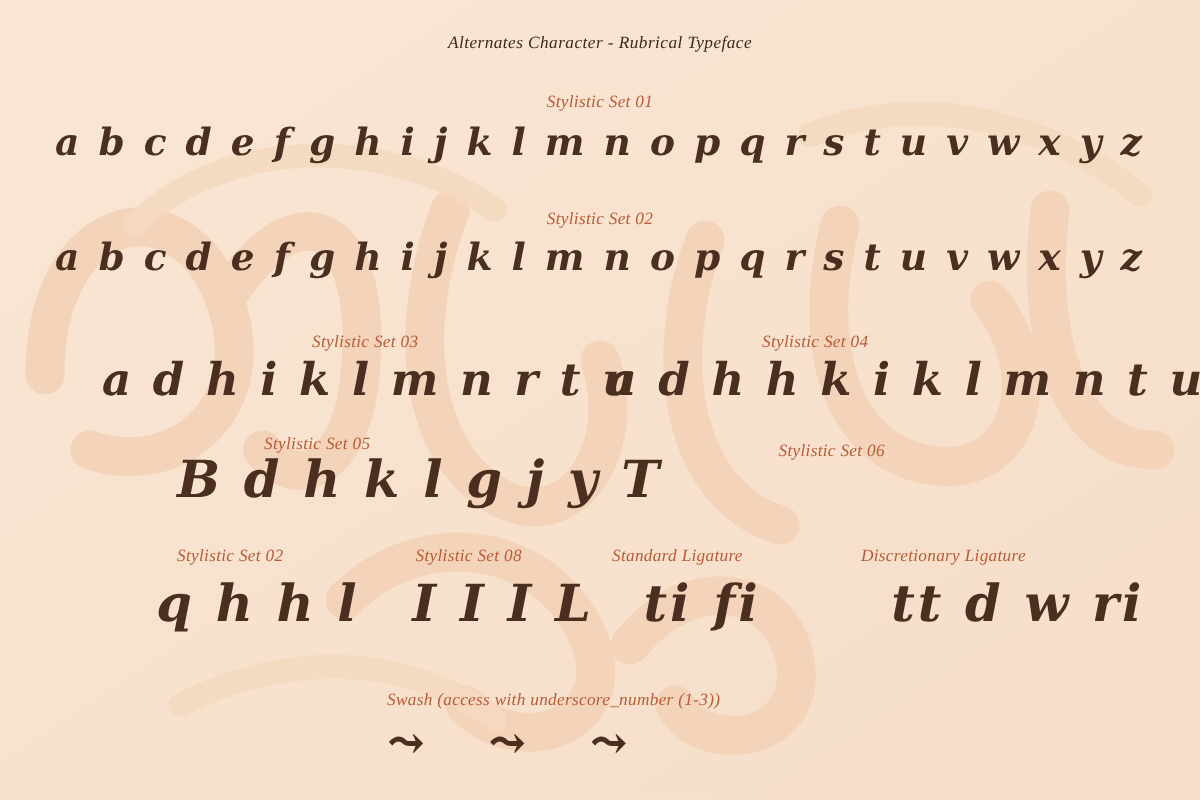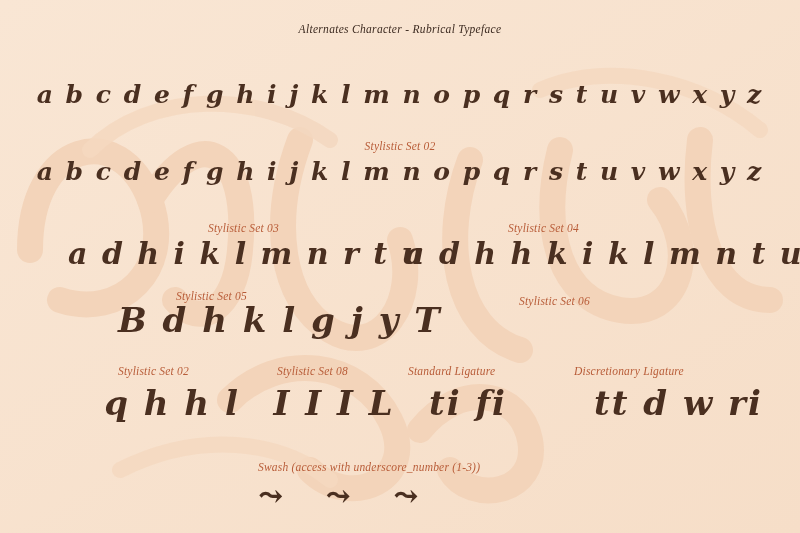--- a/index.html
+++ b/index.html
@@ -96,41 +96,42 @@
       <path d="M90 150 C 150 90, 260 90, 330 140"></path>
       <path d="M540 90 C 610 60, 700 80, 760 130"></path>
       <path d="M120 470 C 200 430, 280 440, 330 480"></path>
     </g>
   </svg>
 
   <div class="content">
 
     <div class="doc-title">Alternates Character - Rubrical Typeface</div>
 
+    <div class="set-label" style="top:62px; left:0; width:800px; text-align:center;">Stylistic Set 01</div>
     <div class="glyph-row gl-md centerline" style="top:80px; left:0; width:800px;">a b c d e f g h i j k l m n o p q r s t u v w x y z</div>
 
     <div class="set-label" style="top:140px; left:0; width:800px; text-align:center;">Stylistic Set 02</div>
     <div class="glyph-row gl-md centerline" style="top:157px; left:0; width:800px;">a b c d e f g h i j k l m n o p q r s t u v w x y z</div>
 
     <div class="set-label" style="top:222px; left:208px;">Stylistic Set 03</div>
     <div class="glyph-row gl-lg" style="top:236px; left:68px; width:330px; text-align:center;">a d h i k l m n r t u</div>
 
     <div class="set-label" style="top:222px; left:508px;">Stylistic Set 04</div>
     <div class="glyph-row gl-lg" style="top:236px; left:405px; width:330px; text-align:center;">a d h h k i k l m n t u</div>
 
     <div class="set-label" style="top:290px; left:176px;">Stylistic Set 05</div>
     <div class="glyph-row gl-xl" style="top:300px; left:118px; width:290px; text-align:center;">B d h k l g j y T</div>
 
     <div class="set-label" style="top:295px; left:519px;">Stylistic Set 06</div>
 
     <div class="set-label" style="top:365px; left:118px;">Stylistic Set 02</div>
     <div class="glyph-row gl-xl" style="top:383px; left:92px; width:160px; text-align:center;">q h h l</div>
 
     <div class="set-label" style="top:365px; left:277px;">Stylistic Set 08</div>
-    <div class="glyph-row gl-xl" style="top:383px; left:254px; width:160px; text-align:center;">I I I L</div>
+    <div class="glyph-row gl-xl" style="top:383px; left:236px; width:160px; text-align:right;">I I I L</div>
 
     <div class="set-label" style="top:365px; left:408px;">Standard  Ligature</div>
     <div class="glyph-row gl-xl" style="top:383px; left:403px; width:130px; text-align:center;">ti fi</div>
 
     <div class="set-label" style="top:365px; left:574px;">Discretionary Ligature</div>
     <div class="glyph-row gl-xl" style="top:383px; left:570px; width:175px; text-align:center;margin-left:21px;">tt d w ri</div>
 
     <div class="set-label" style="top:461px; left:258px;">Swash (access with underscore_number (1-3))</div>
     <div class="glyph-row gl-lg" style="top:478px; left:258px; width:280px; text-align:left; letter-spacing:16px;">⤳ ⤳ ⤳</div>
 

